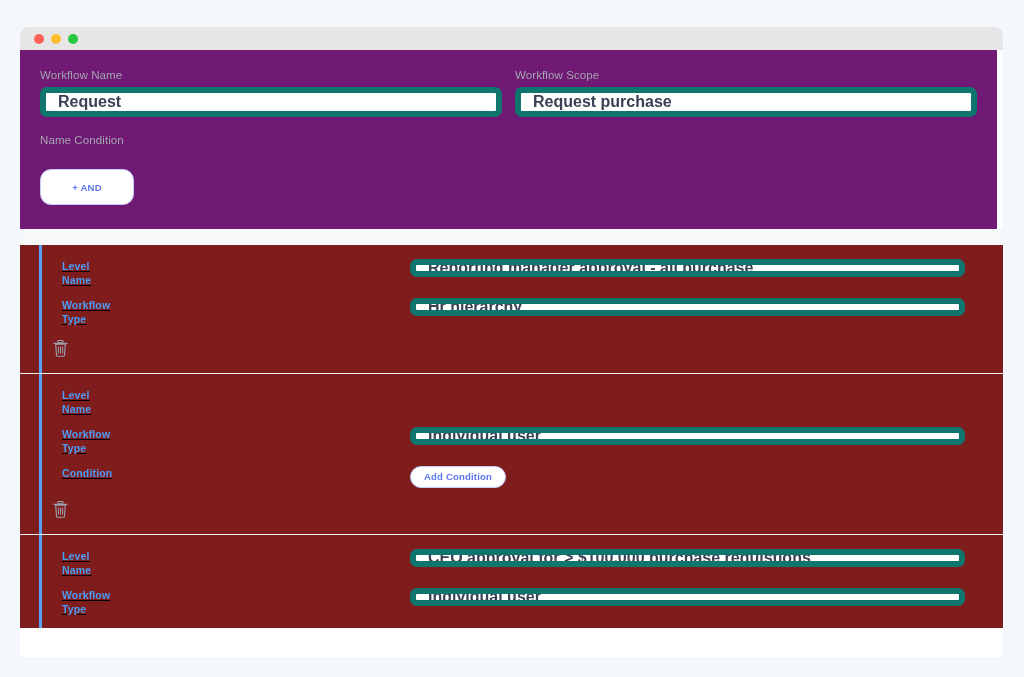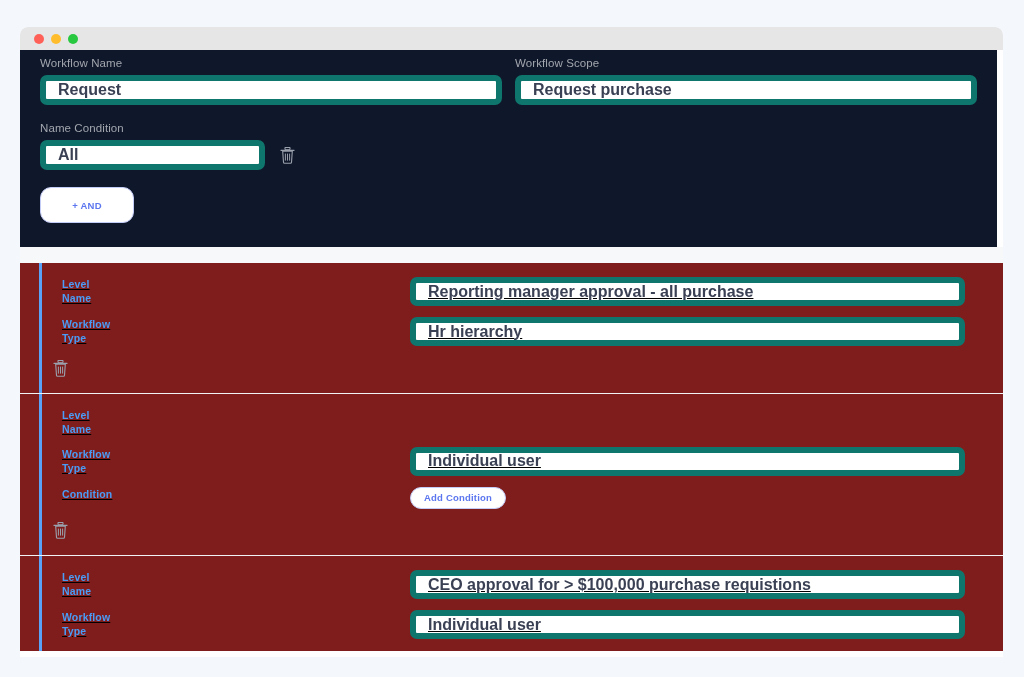--- a/index.html
+++ b/index.html
@@ -42,22 +42,22 @@
   .dot.green  { background: #28c840; }
 
   .viewport {
     height: 607px;
     background: #ffffff;
     overflow: hidden;
   }
 
   
   .top-panel {
-    background: #0f172a;
-    padding: 7px 20px 24px 20px;
+    background: #701a75;
+    padding: 19px 20px 24px 20px;
     width: 977px;
   }
 
   .form-row {
     display: flex;
     gap: 13px;
   }
 
   .field {
     flex: 1 1 0;
@@ -169,21 +169,21 @@
     color: #4a9cf6;
     font-size: 10.5px;
     font-weight: bold;
     line-height: 14px;
     letter-spacing: 0.15px;
   }
   .card-label .lbl-line { display: block; }
 
   .card-control { flex: 1 1 0; min-width: 0; padding-right: 18px; }
 
-  .card-control .input { height: 29px; }
+  .card-control .input { height: 18px; }
 
   .card-footer {
     padding-left: 10px;
     margin-top: 9px;
   }
 
   
   .trash { display: block; }
 </style>
 </head>
@@ -211,34 +211,20 @@
         <div class="field">
           <span class="field-label">Workflow Scope</span>
           <div class="input" placeholder="Workflow Scope">Request purchase</div>
         </div>
 
       </div>
 
       <div class="entry-block">
         <span class="field-label">Name Condition</span>
 
-        <div class="entry-row">
-          <div class="input entry-input" placeholder="Entry Condition">All</div>
-
-          <span class="icon-btn">
-            <svg class="trash" width="15" height="17" viewBox="0 0 15 17">
-              <rect x="5" y="0.5" width="5" height="2.2" rx="0.6" fill="none" stroke="#9aa0ac" stroke-width="1.1"></rect>
-              <line x1="1" y1="3.3" x2="14" y2="3.3" stroke="#9aa0ac" stroke-width="1.3" stroke-linecap="round"></line>
-              <path d="M2.7 4.2 h9.6 l-0.8 11.2 a1 1 0 0 1 -1 0.9 h-6 a1 1 0 0 1 -1 -0.9 z" fill="none" stroke="#9aa0ac" stroke-width="1.1"></path>
-              <line x1="5.4" y1="6.6" x2="5.4" y2="13.6" stroke="#9aa0ac" stroke-width="1"></line>
-              <line x1="7.5" y1="6.6" x2="7.5" y2="13.6" stroke="#9aa0ac" stroke-width="1"></line>
-              <line x1="9.6" y1="6.6" x2="9.6" y2="13.6" stroke="#9aa0ac" stroke-width="1"></line>
-            </svg>
-          </span>
-        </div>
 
         <div class="pill and">+ AND</div>
       </div>
 
     </div>
 
     <div class="band"></div>
 
     <div class="cards">
 

